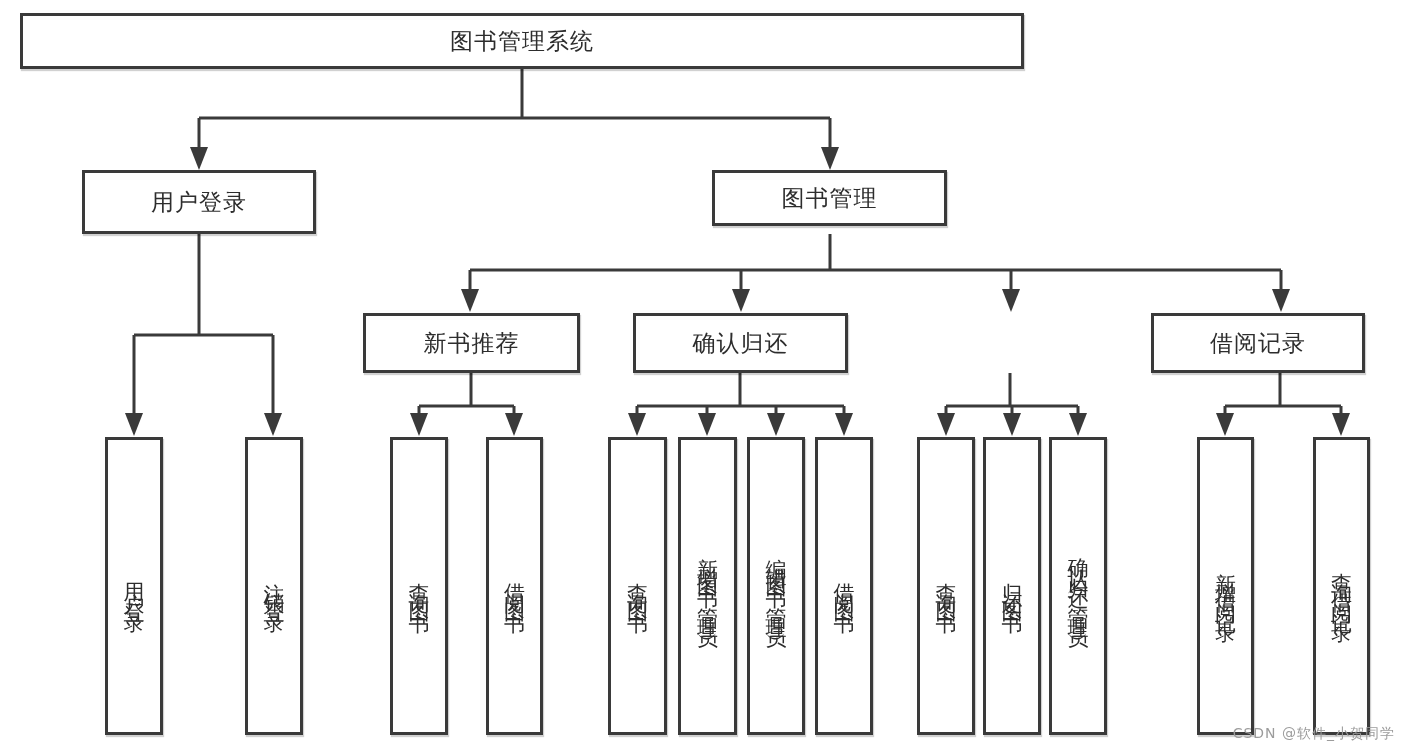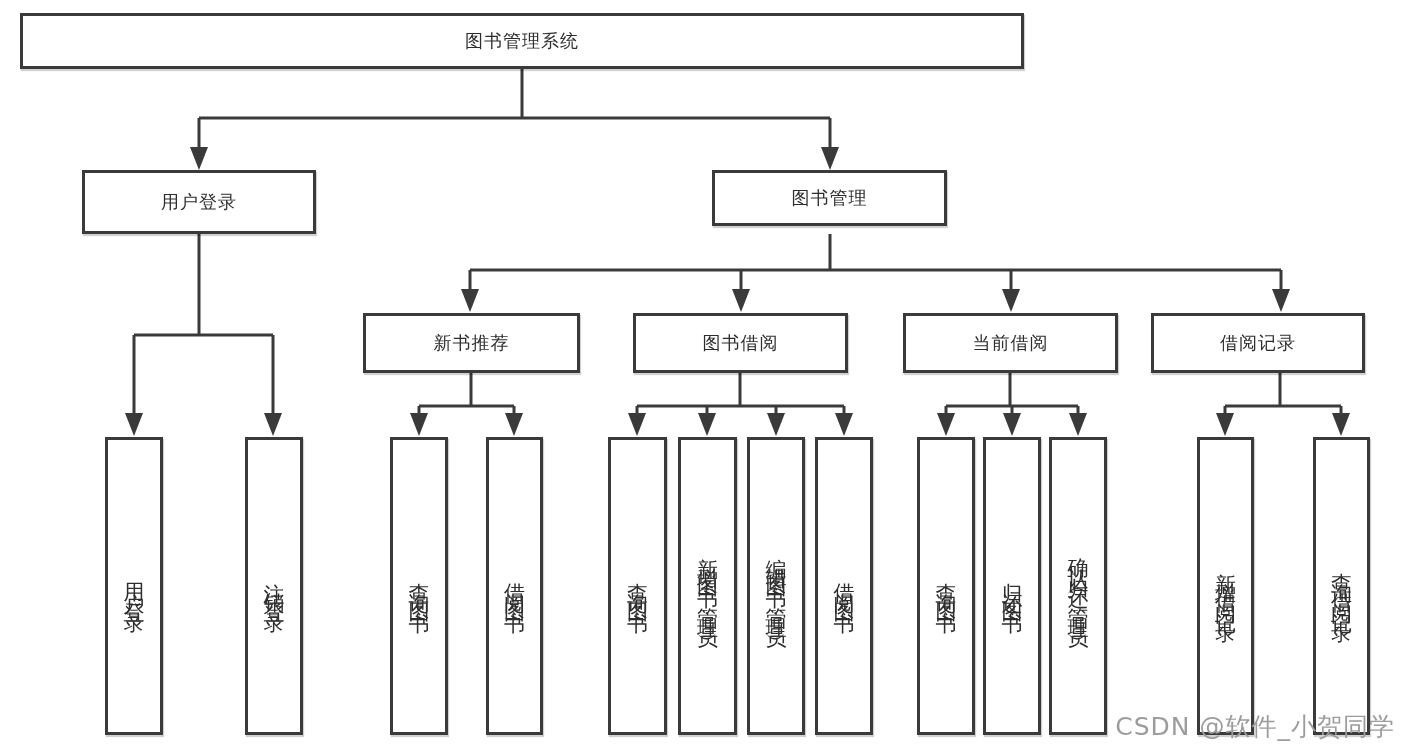--- a/index.html
+++ b/index.html
@@ -15,30 +15,30 @@
     position:absolute;
     background:#ffffff;
     border:3px solid #3a3a3a;
     box-sizing:border-box;
     display:flex; align-items:center; justify-content:center;
     color:#2d2d2d;
     z-index:2;
     box-shadow:1px 2px 1px rgba(0,0,0,0.18);
     white-space:nowrap;
   }
-  .hlabel { font-size:18px; letter-spacing:1px; }
+  .hlabel { font-size:23px; letter-spacing:1px; }
   .leaf {
     writing-mode:vertical-lr;
     font-size:21px;
     letter-spacing:10px;
   }
   .watermark {
     position:absolute;
     right:10px; bottom:4px;
-    font-size:25px;
+    font-size:14px;
     color:#9c9c9c;
     z-index:5;
     letter-spacing:1px;
   }
 </style>
 </head>
 <body>
 
 <div class="canvas">
 
@@ -88,22 +88,21 @@
       <polygon points="1332,413 1350,413 1341,436"></polygon>
     </g>
   </svg>
 
   <div class="box hlabel" style="left:20px;top:13px;width:1004px;height:56px;">图书管理系统</div>
 
   <div class="box hlabel" style="left:82px;top:170px;width:234px;height:64px;">用户登录</div>
   <div class="box hlabel" style="left:712px;top:170px;width:235px;height:56px;">图书管理</div>
 
   <div class="box hlabel" style="left:363px;top:313px;width:217px;height:60px;">新书推荐</div>
-  <div class="box hlabel" style="left:633px;top:313px;width:215px;height:60px;">图书借阅</div>
-  <div class="box hlabel" style="left:903px;top:313px;width:215px;height:60px;">当前借阅</div>
+  <div class="box hlabel" style="left:633px;top:313px;width:215px;height:60px;">确认归还</div>
   <div class="box hlabel" style="left:1151px;top:313px;width:214px;height:60px;">借阅记录</div>
 
   <div class="box leaf" style="left:105px;top:437px;width:58px;height:298px;">用户登录</div>
   <div class="box leaf" style="left:245px;top:437px;width:58px;height:298px;">注销登录</div>
 
   <div class="box leaf" style="left:390px;top:437px;width:58px;height:298px;">查询图书</div>
   <div class="box leaf" style="left:486px;top:437px;width:57px;height:298px;">借阅图书</div>
 
   <div class="box leaf" style="left:608px;top:437px;width:59px;height:298px;">查询图书</div>
   <div class="box leaf" style="left:678px;top:437px;width:59px;height:298px;">新增图书（管理员）</div>

